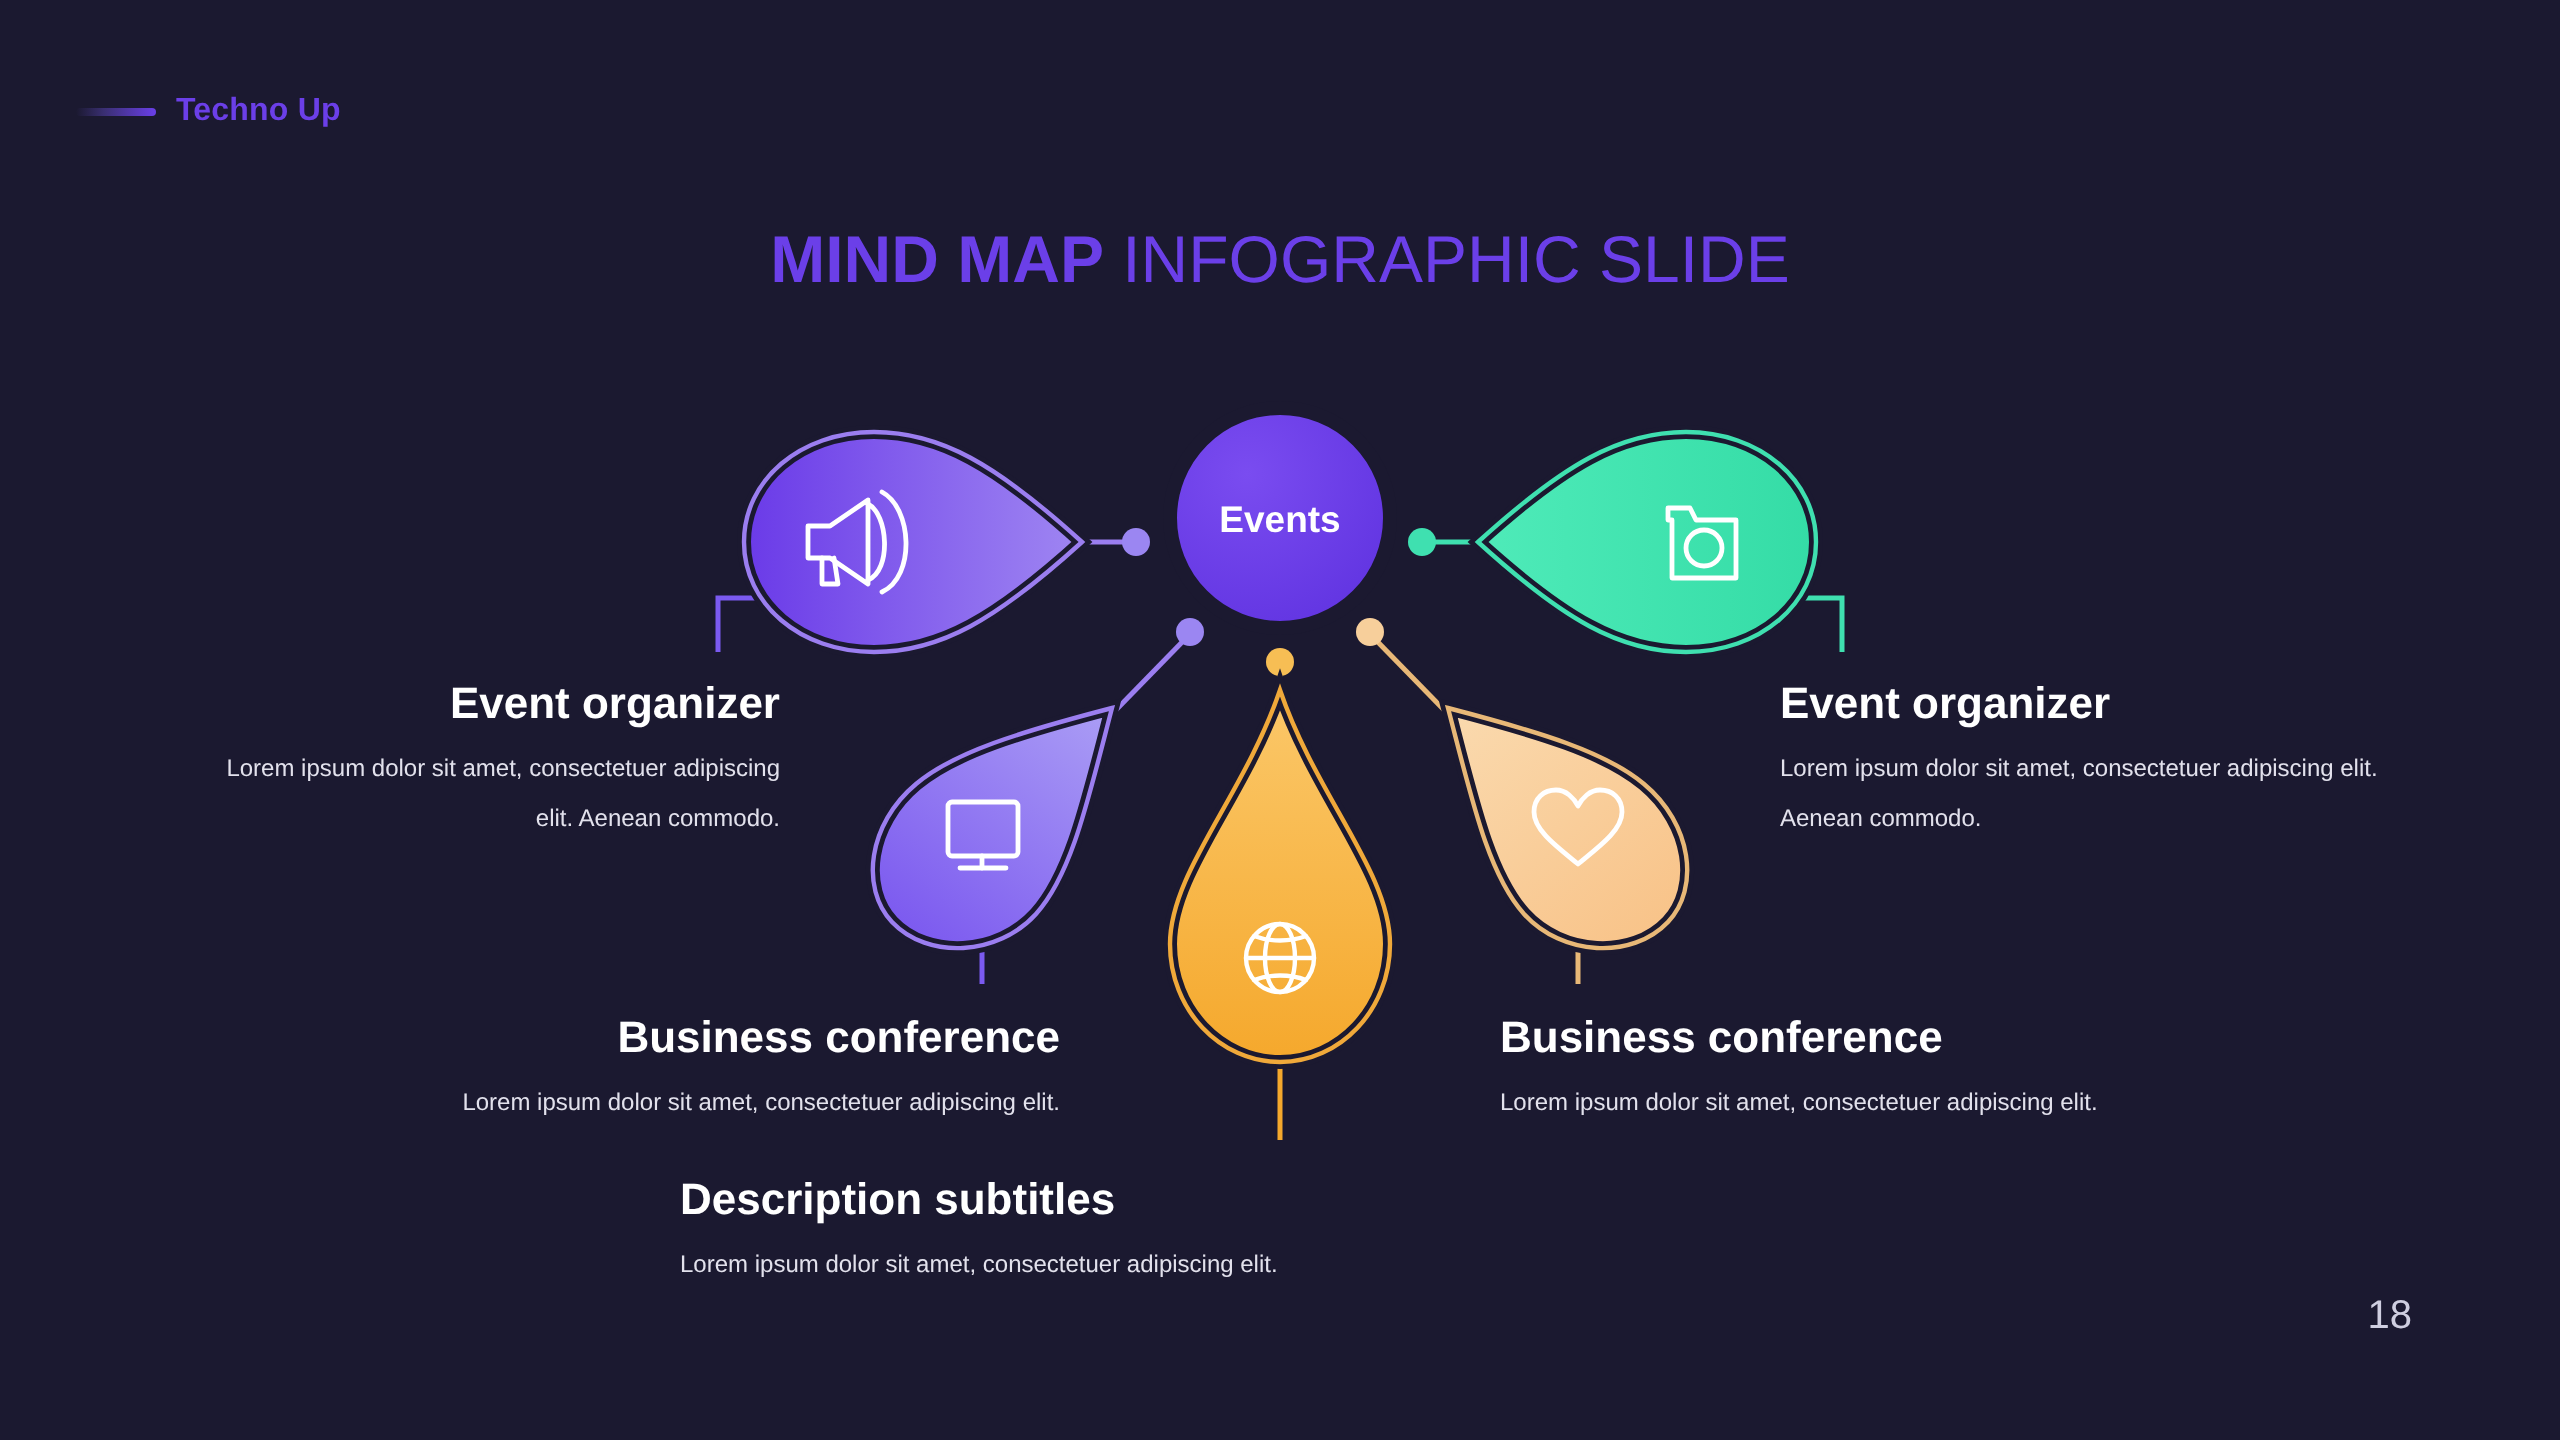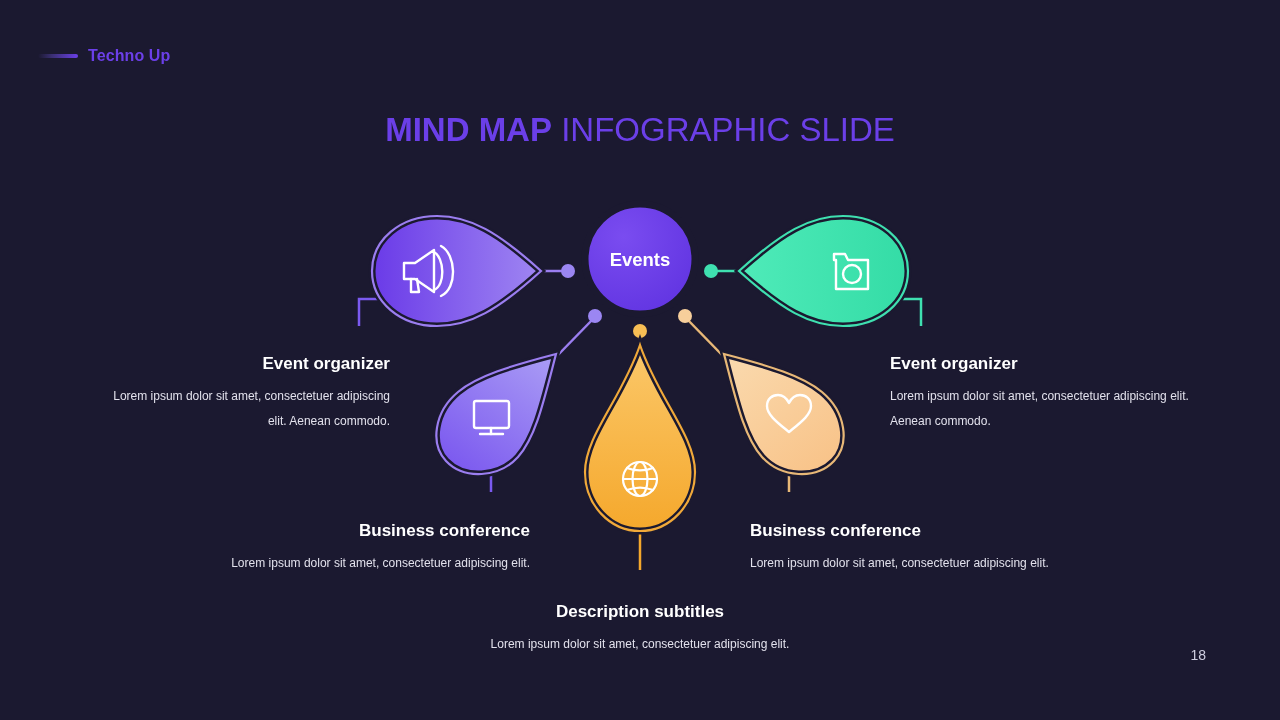--- a/index.html
+++ b/index.html
@@ -66,45 +66,45 @@
     width: 1280px;
     height: 720px;
     pointer-events: none;
   }
 
   
   .tblock { position: absolute; }
   .tblock .head {
     color: #ffffff;
     font-weight: bold;
-    font-size: 17px;
+    font-size: 22px;
     line-height: 24px;
-    margin: 16px 0 8px 0;
+    margin: 4px 0 8px 0;
   }
   .tblock .body {
     color: #e2e1ec;
     font-size: 12px;
     line-height: 25px;
     margin: 0;
     font-weight: normal;
   }
 
   #block-left        { left: 100px; top: 336px; width: 290px; text-align: right; }
   #block-right       { left: 890px; top: 336px; width: 300px; text-align: left;  }
   #block-bottomleft  { left: 80px;  top: 503px; width: 450px; text-align: right; }
   #block-bottomright { left: 750px; top: 503px; width: 450px; text-align: left;  }
-  #block-bottomcenter{ left: 340px; top: 584px; width: 600px; text-align: center; }
+  #block-bottomcenter{ left: 340px; top: 584px; width: 600px; }
 
   
   .page-number {
     position: absolute;
     right: 74px;
     top: 647px;
     color: #cfcee0;
-    font-size: 14px;
+    font-size: 20px;
   }
 </style>
 </head>
 <body>
 
 <div class="slide">
 
   <div class="brand">
     <span class="brand-dash"></span>
     <span class="brand-name">Techno Up</span>

